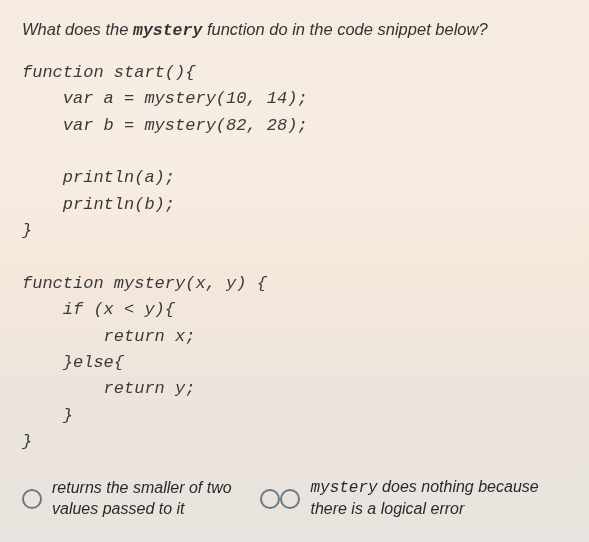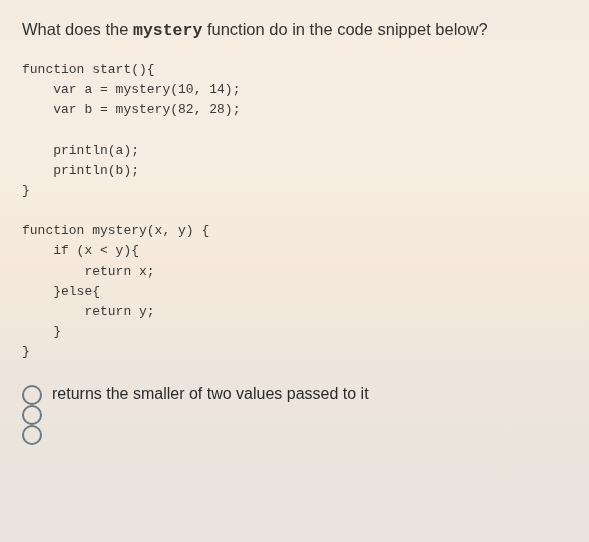--- a/index.html
+++ b/index.html
@@ -1,18 +1,19 @@
 <!DOCTYPE html>
 <html><head>
   <meta charset="utf-8">
   <style>
     * {
       margin: 0;
       padding: 0;
       box-sizing: border-box;
+      font-style: italic;
     }
     body {
       width: 589px;
       height: 542px;
       background: linear-gradient(180deg, #f5ebe0 0%, #f8ede2 30%, #f5e8db 50%, #ede5dd 70%, #e8e3de 100%);
       font-family: Arial, sans-serif;
       padding: 18px 22px;
       color: #2a2a2a;
     }
     .question {
@@ -21,29 +22,29 @@
       color: #333;
       margin-bottom: 18px;
       line-height: 1.4;
     }
     .question .mono {
       font-family: 'Courier New', monospace;
       font-weight: 600;
     }
     .code-block {
       font-family: 'Courier New', monospace;
-      font-size: 13px;
+      font-size: 17px;
       line-height: 1.55;
       color: #3a3a3a;
       margin-bottom: 22px;
       white-space: pre;
     }
     .options {
       display: flex;
-      flex-direction: column;
+      flex-direction: row;
       margin-top: 8px;
     }
     .option {
       display: flex;
       align-items: center;
       gap: 10px;
     }
     .radio {
       width: 20px;
       height: 20px;
@@ -89,14 +90,17 @@
     <div class="radio"></div>
     <div class="option-text">
       <span>returns the smaller of two values passed to it</span>
     </div>
   </div>
   <div class="option">
     <div class="radio"></div>
   </div>
   <div class="option">
     <div class="radio"></div>
+    <div class="option-text">
+      <span class="mono">mystery</span><span> does nothing because there is a logical error</span>
+    </div>
   </div>
 </div>
 
 </body></html>

